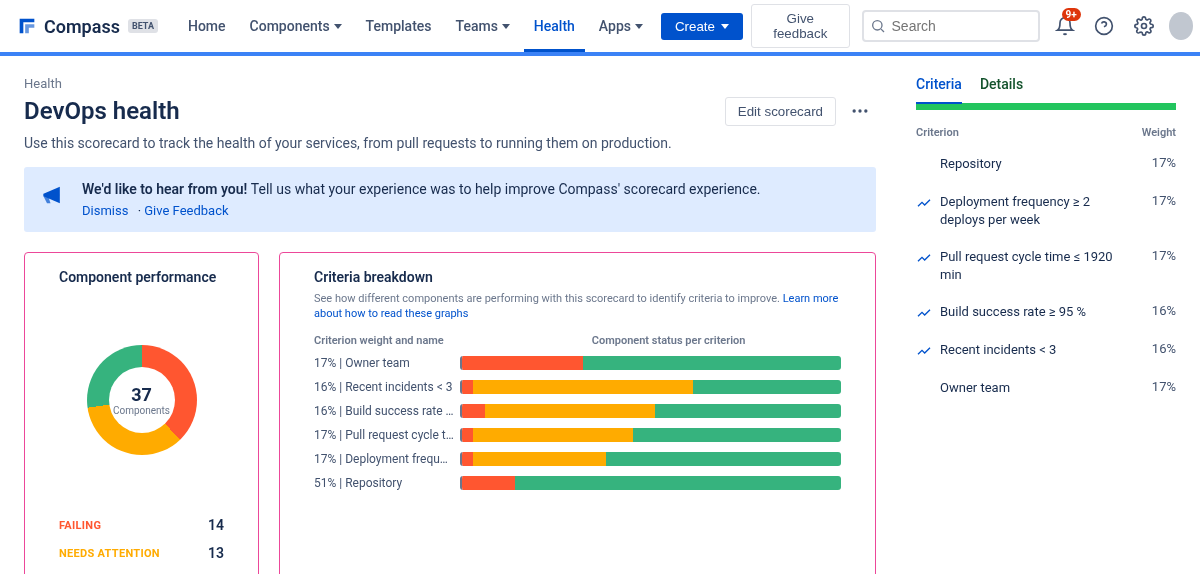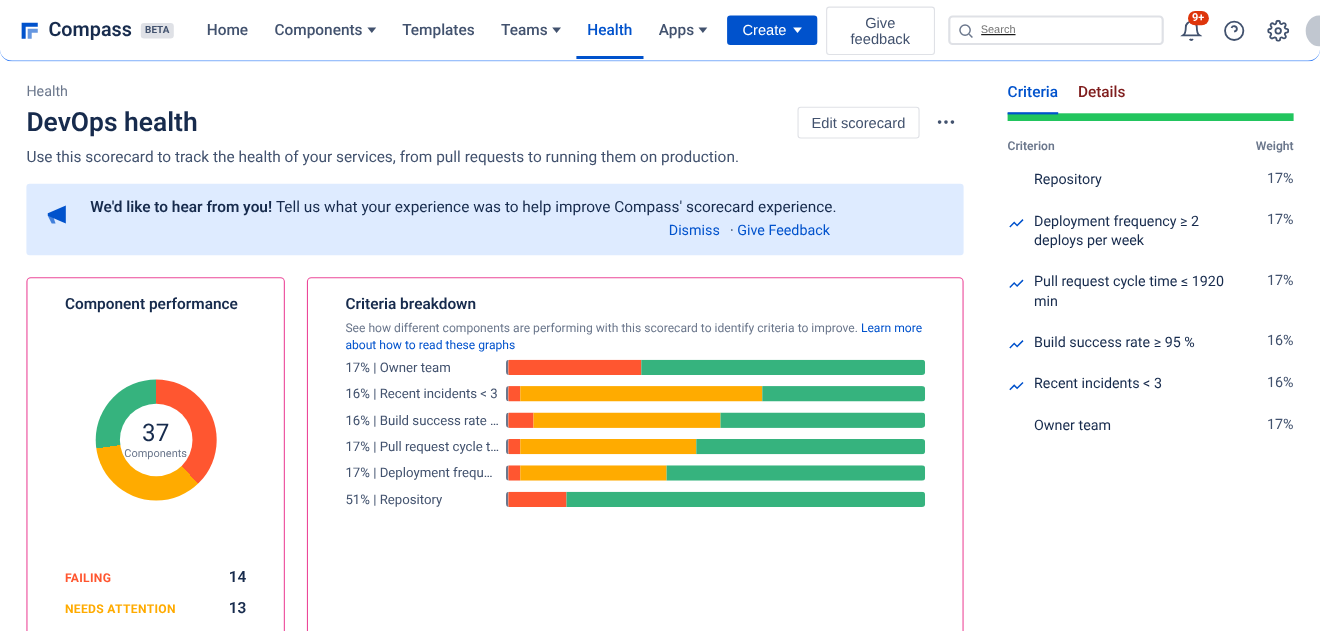--- a/index.html
+++ b/index.html
@@ -1,77 +1,77 @@
 <!DOCTYPE html>
 <html><head>
 <meta charset="utf-8">
 <style>
   * { box-sizing: border-box; margin: 0; padding: 0; }
   body { font-family: -apple-system, BlinkMacSystemFont, "Segoe UI", Roboto, sans-serif; font-size: 14px; color: #172B4D; background: #fff; width: 1200px; }
-  .topnav { display: flex; align-items: center; height: 56px; padding: 0 16px; border-bottom: 1px solid #3b82f6; gap: 8px; border-radius: 11px; }
+  .topnav { display: flex; align-items: center; height: 56px; padding: 0 16px; border-bottom: 4px solid #3b82f6; gap: 8px; }
   .brand { display: flex; align-items: center; gap: 6px; font-weight: 600; font-size: 18px; color: #172B4D; }
   .brand svg { width: 22px; height: 22px; }
   .beta { font-size: 9px; background: #DFE1E6; color: #42526E; border-radius: 3px; padding: 2px 4px; font-weight: 700; margin-left: 2px; }
   .nav-items { display: flex; align-items: center; gap: 4px; margin-left: 12px; }
   .nav-link { padding: 6px 10px; border-radius: 3px; color: #42526E; font-weight: 500; display: flex; align-items: center; gap: 4px; cursor: pointer; }
   .nav-link.active { color: #0052CC; box-shadow: inset 0 -3px 0 #0052CC; border-radius: 0; padding-bottom: 18px; padding-top: 18px; }
   .chevron { width: 0; height: 0; border-left: 4px solid transparent; border-right: 4px solid transparent; border-top: 5px solid #42526E; }
   .nav-right { margin-left: auto; display: flex; align-items: center; gap: 12px; }
   .btn-outline { border: 1px solid #DFE1E6; border-radius: 3px; padding: 6px 12px; background: #fff; font-weight: 500; color: #42526E; cursor: pointer; }
   .search-wrap { position: relative; }
   .search-wrap svg { position: absolute; left: 8px; top: 50%; transform: translateY(-50%); width: 16px; height: 16px; color: #6B778C; }
-  .search-input { width: 196px; padding: 6px 8px 6px 28px; border: 2px solid #DFE1E6; border-radius: 4px; font-size: 10px; text-decoration: underline; }
+  .search-input { width: 178px; padding: 6px 8px 6px 28px; border: 2px solid #DFE1E6; border-radius: 4px; font-size: 14px; }
   .icon-btn { width: 32px; height: 32px; border-radius: 50%; display: flex; align-items: center; justify-content: center; cursor: pointer; color: #42526E; position: relative; }
   .badge { position: absolute; top: -2px; right: -2px; background: #DE350B; color: #fff; font-size: 10px; font-weight: 700; border-radius: 8px; padding: 1px 4px; }
   .btn-primary { background: #0052CC; color: #fff; border: none; border-radius: 3px; padding: 6px 14px; font-weight: 500; display: flex; align-items: center; gap: 6px; cursor: pointer; }
   .page { padding: 20px 24px 0; display: flex; gap: 40px; }
   .main { flex: 1; min-width: 0; }
   .bc { color: #6B778C; font-size: 13px; margin-bottom: 4px; }
   .bc a { color: #6B778C; text-decoration: none; }
   .title-row { display: flex; align-items: center; gap: 12px; }
   .title { font-size: 24px; font-weight: 600; }
   .title-actions { margin-left: auto; display: flex; align-items: center; gap: 8px; }
   .desc { color: #42526E; margin-top: 8px; font-size: 14px; }
-  .banner { margin-top: 16px; background: #DEEBFF; border-radius: 3px; padding: 14px 16px; display: flex; gap: 14px; align-items: flex-start; text-align: right; }
+  .banner { margin-top: 16px; background: #DEEBFF; border-radius: 3px; padding: 14px 16px; display: flex; gap: 14px; align-items: flex-start; }
   .banner-icon { width: 28px; height: 28px; flex-shrink: 0; }
   .banner-title { font-weight: 600; margin-bottom: 4px; }
   .banner-links { margin-top: 6px; font-size: 13px; }
   .banner-links a { color: #0052CC; text-decoration: none; margin-right: 6px; }
   .cards { display: flex; gap: 20px; margin-top: 20px; }
   .card { border: 1px solid #ec4899; border-radius: 4px; padding: 16px 34px; gap: 40px; }
   .card h3 { font-size: 14px; font-weight: 600; margin-bottom: 6px; }
   .card .sub { font-size: 11px; color: #6B778C; line-height: 1.4; }
   .card .sub a { color: #0052CC; text-decoration: none; }
   .perf-card { width: 235px; flex-shrink: 0; display: flex; flex-direction: column; }
   .donut-wrap { display: flex; justify-content: center; margin: 14px 0 10px; }
   .donut { width: 110px; height: 110px; border-radius: 50%; position: relative; background: conic-gradient(#FF5630 0 136deg, #FFAB00 136deg 262deg, #36B37E 262deg 360deg); }
   .donut::after { content: ""; position: absolute; inset: 22px; background: #fff; border-radius: 50%; }
   .donut-center { position: absolute; inset: 0; display: flex; flex-direction: column; align-items: center; justify-content: center; z-index: 1; }
-  .donut-center .n { font-size: 22px; font-weight: 400; }
+  .donut-center .n { font-size: 18px; font-weight: 700; }
   .donut-center .l { font-size: 10px; color: #6B778C; }
   .perf-rows { margin-top: 6px; }
   .perf-row { display: flex; align-items: center; font-size: 11px; font-weight: 700; padding: 6px 0; }
   .perf-row .lbl { letter-spacing: 0.3px; }
   .perf-row .cnt { margin-left: auto; font-size: 14px; font-weight: 600; }
   .failing .lbl { color: #FF5630; }
   .attn .lbl { color: #FFAB00; }
   .pass .lbl { color: #36B37E; }
   .break-card { flex: 1; }
   .break-head { display: flex; font-size: 11px; color: #6B778C; font-weight: 600; margin-top: 12px; margin-bottom: 4px; }
   .break-head .r { margin-left: 148px; }
   .break-row { display: flex; align-items: center; height: 24px; gap: 6px; font-size: 12px; }
   .break-label { width: 140px; white-space: nowrap; overflow: hidden; text-overflow: ellipsis; color: #42526E; }
   .break-bar { flex: 1; height: 14px; border-radius: 3px; overflow: hidden; display: flex; border-left: 2px solid #6B778C; }
   .seg { height: 100%; }
   .red { background: #FF5630; }
   .yel { background: #FFAB00; }
   .grn { background: #36B37E; }
   .sidebar { width: 260px; flex-shrink: 0; }
   .tabs { display: flex; gap: 18px; border-bottom: 7px solid #22c55e; margin-bottom: 10px; }
-  .tab { padding: 0 0 10px 0; font-size: 14px; font-weight: 500; color: #7f1d1d; cursor: pointer; }
+  .tab { padding: 0 0 10px 0; font-size: 14px; font-weight: 500; color: #14532d; cursor: pointer; }
   .tab.active { color: #0052CC; border-bottom: 2px solid #0052CC; margin-bottom: -1px; }
   .crit-head { display: flex; font-size: 11px; color: #6B778C; font-weight: 600; padding: 6px 0; }
   .crit-head .w { margin-left: auto; }
   .crit-row { display: flex; align-items: flex-start; padding: 10px 0; font-size: 13px; gap: 8px; }
   .crit-row .ic { width: 16px; height: 16px; flex-shrink: 0; color: #0052CC; margin-top: 2px; }
   .crit-row .txt { flex: 1; line-height: 1.35; }
   .crit-row .pct { font-weight: 400; color: #42526E; margin-left: 8px; }
   .avatar-fallback { width:28px; height:28px; border-radius:50%; background:#c1c7d0; display:inline-block; }
 </style>
 </head>
@@ -195,20 +195,24 @@
             </div>
           </div>
       </div>
 
       <div class="card break-card">
         <h3>Criteria breakdown</h3>
         <div class="sub">
           <span>See how different components are performing with this scorecard to identify criteria to improve. </span>
           <a href="#">Learn more about how to read these graphs</a>
         </div>
+        <div class="break-head">
+          <span>Criterion weight and name</span>
+          <span class="r">Component status per criterion</span>
+        </div>
         <div id="break-rows">
             <div class="break-row">
               <div class="break-label">17% | Owner team</div>
               <div class="break-bar">
                 <div class="seg red" style="width: 32%;"></div>
                 <div class="seg grn" style="width: 68%;"></div>
               </div>
             </div>
             <div class="break-row">
               <div class="break-label">16% | Recent incidents &lt; 3</div>

